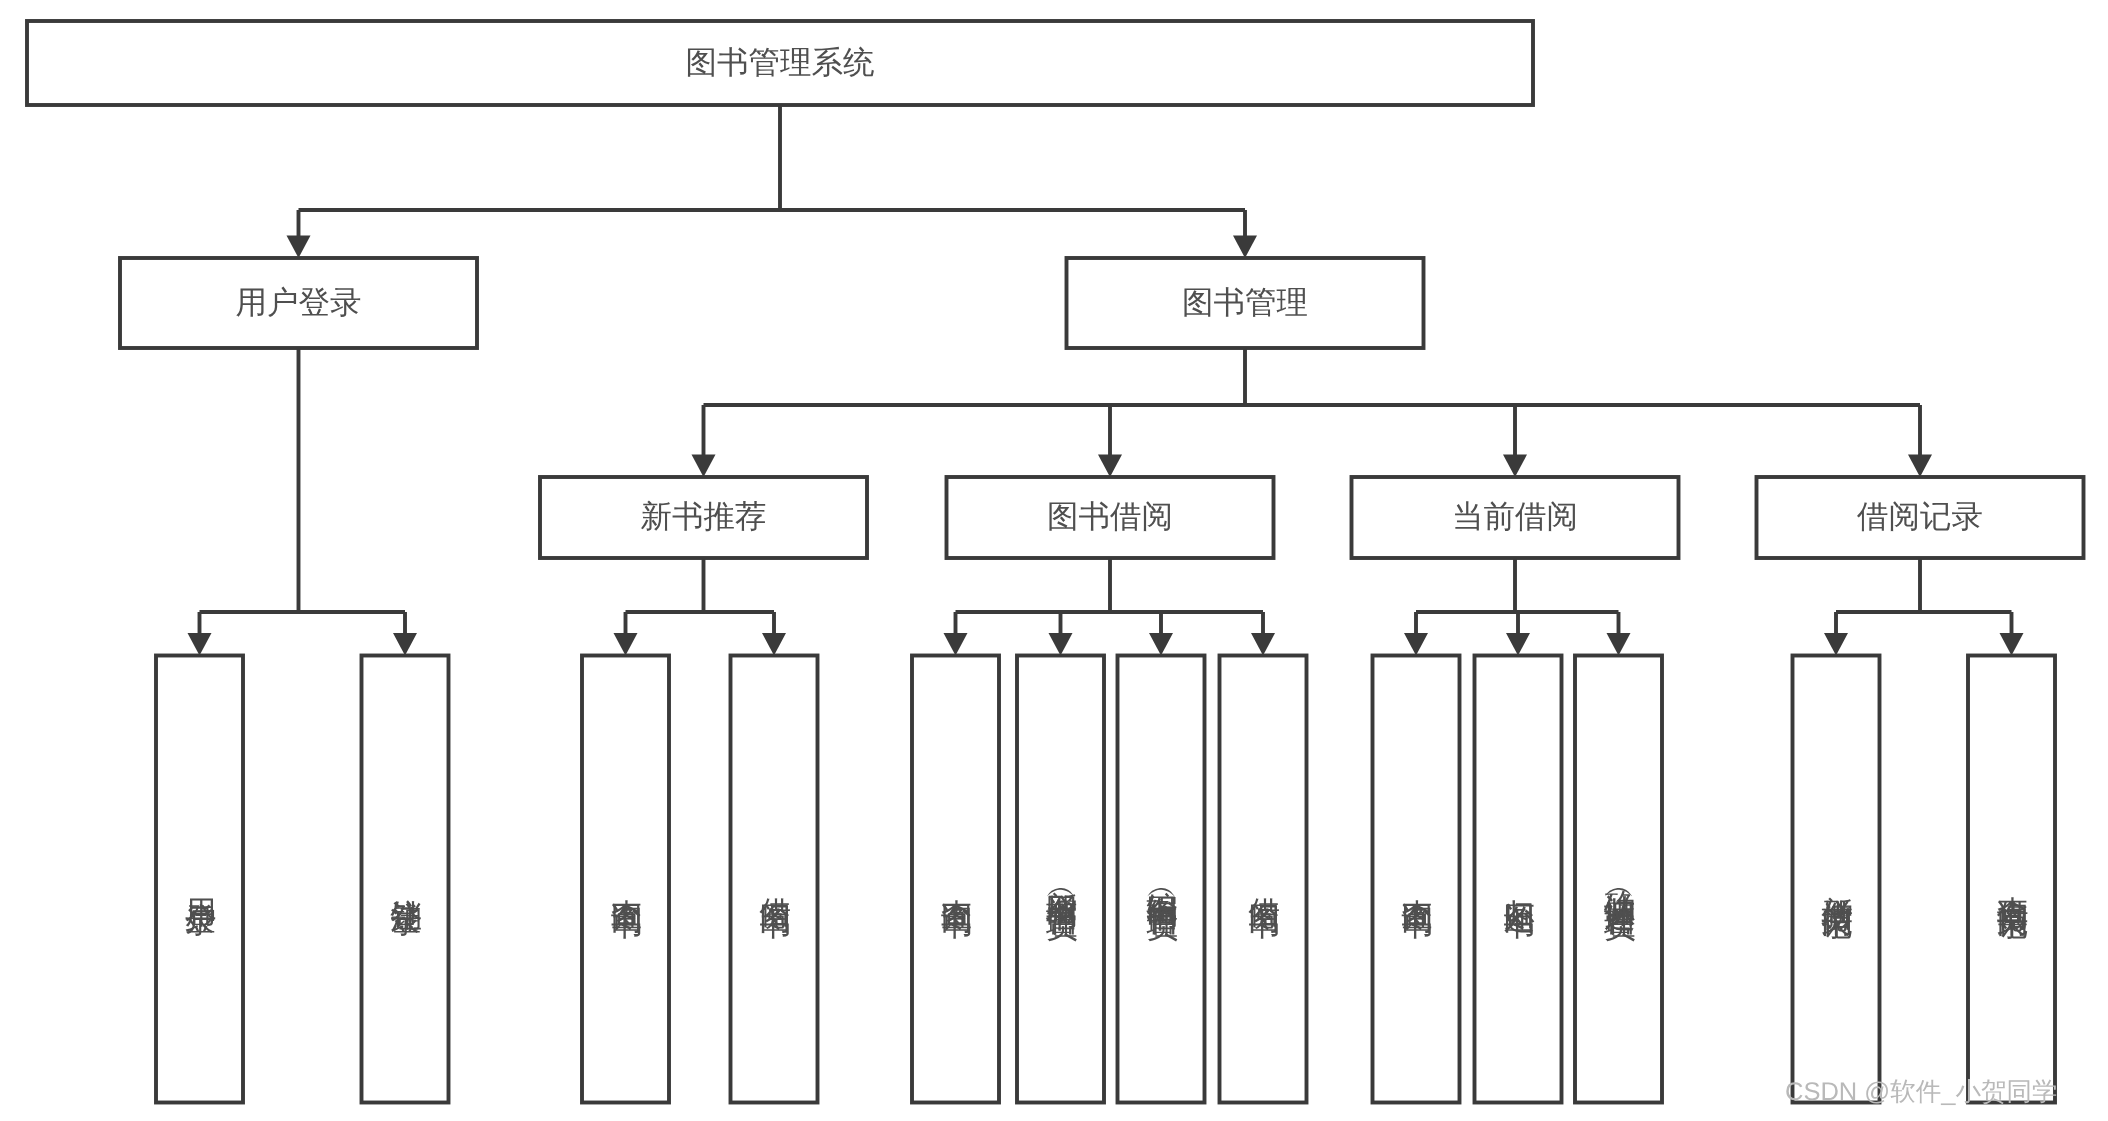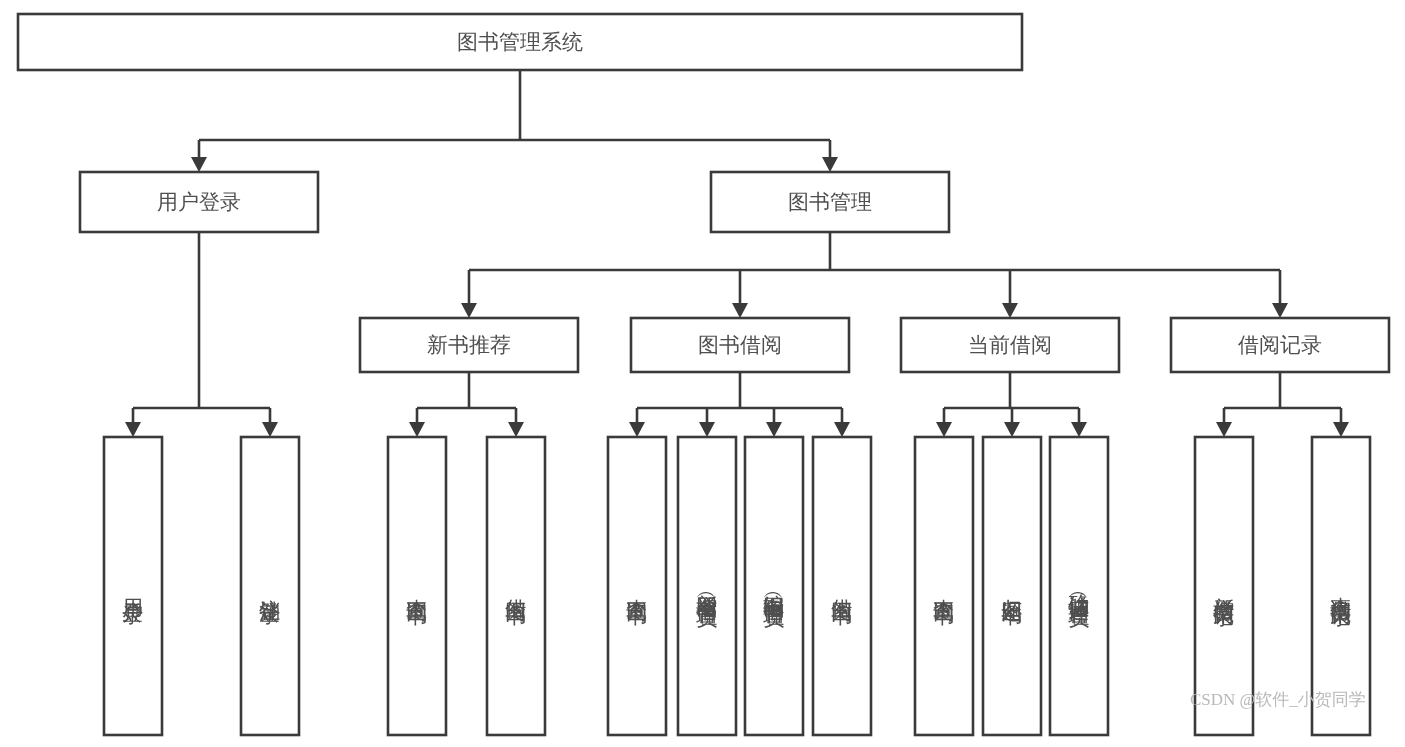--- a/index.html
+++ b/index.html
@@ -175,14 +175,14 @@
       <div class="node-label-v" style="left: 678px; top: 437px; width: 58px; height: 298px;">新增图书（管理员）</div>
       <div class="node-label-v" style="left: 745px; top: 437px; width: 58px; height: 298px;">编辑图书（管理员）</div>
       <div class="node-label-v" style="left: 813px; top: 437px; width: 58px; height: 298px;">借阅图书</div>
       <div class="node-label-v" style="left: 915px; top: 437px; width: 58px; height: 298px;">查询图书</div>
       <div class="node-label-v" style="left: 983px; top: 437px; width: 58px; height: 298px;">归还图书</div>
       <div class="node-label-v" style="left: 1050px; top: 437px; width: 58px; height: 298px;">确认归还（管理员）</div>
       <div class="node-label-v" style="left: 1195px; top: 437px; width: 58px; height: 298px;">新增借阅记录</div>
       <div class="node-label-v" style="left: 1312px; top: 437px; width: 58px; height: 298px;">查询借阅记录</div>
     </div>
 
-  <div class="watermark" style="left: 1190px; top: 688px; font-family: Liberation Serif, serif;">CSDN @软件_小贺同学</div>
+  <div class="watermark" style="left: 1190px; top: 716px;">CSDN @软件_小贺同学</div>
 </div>
 
 </body></html>

